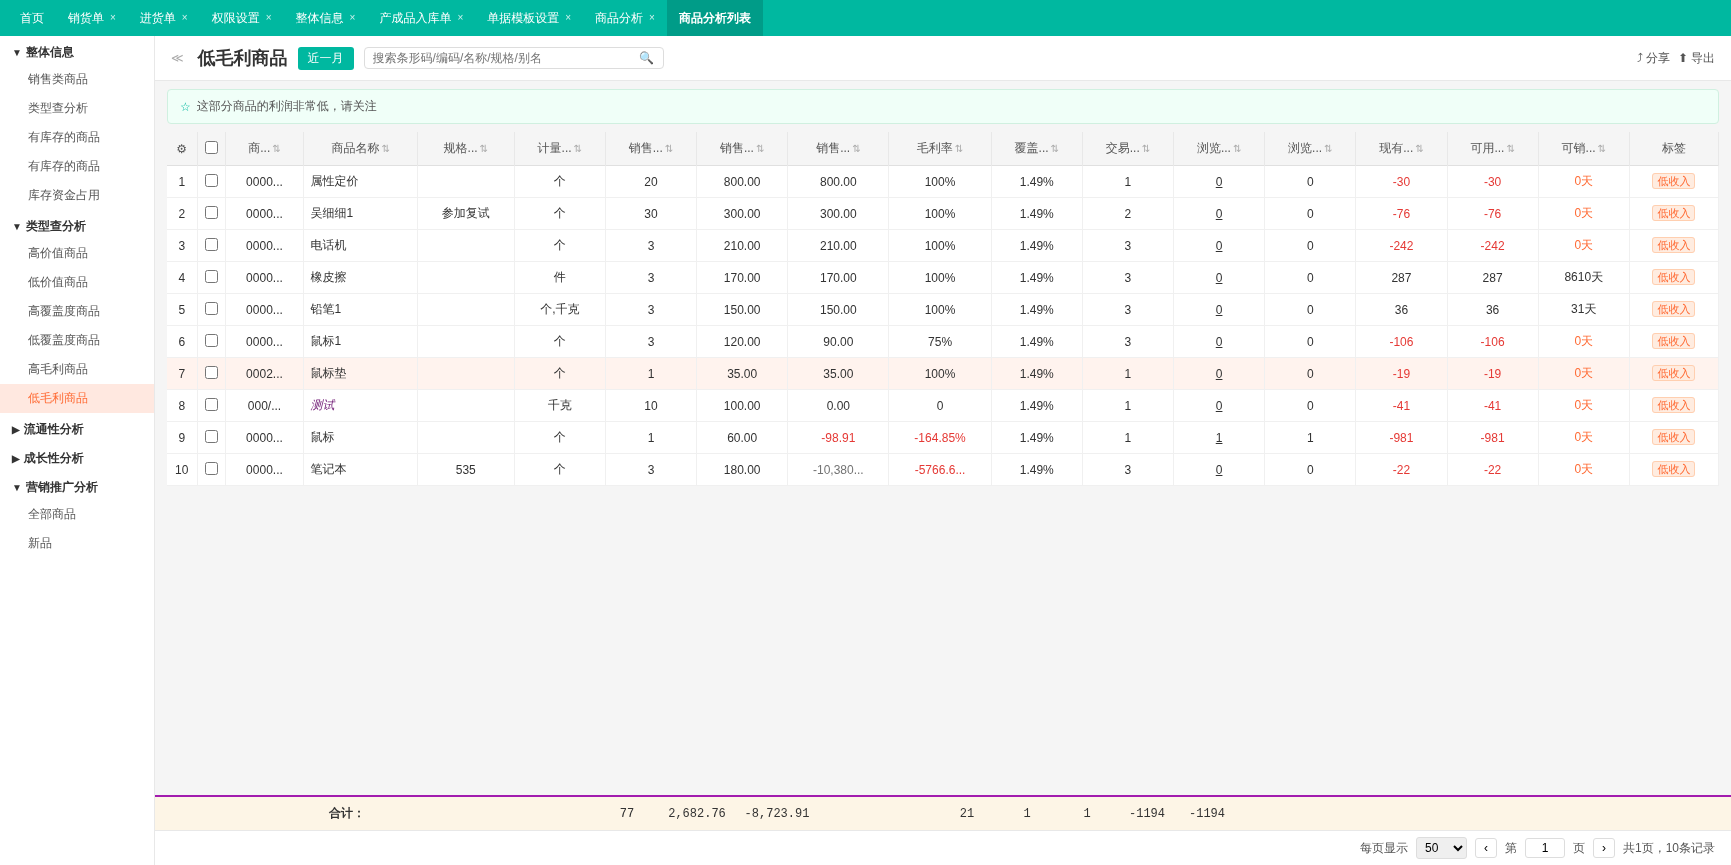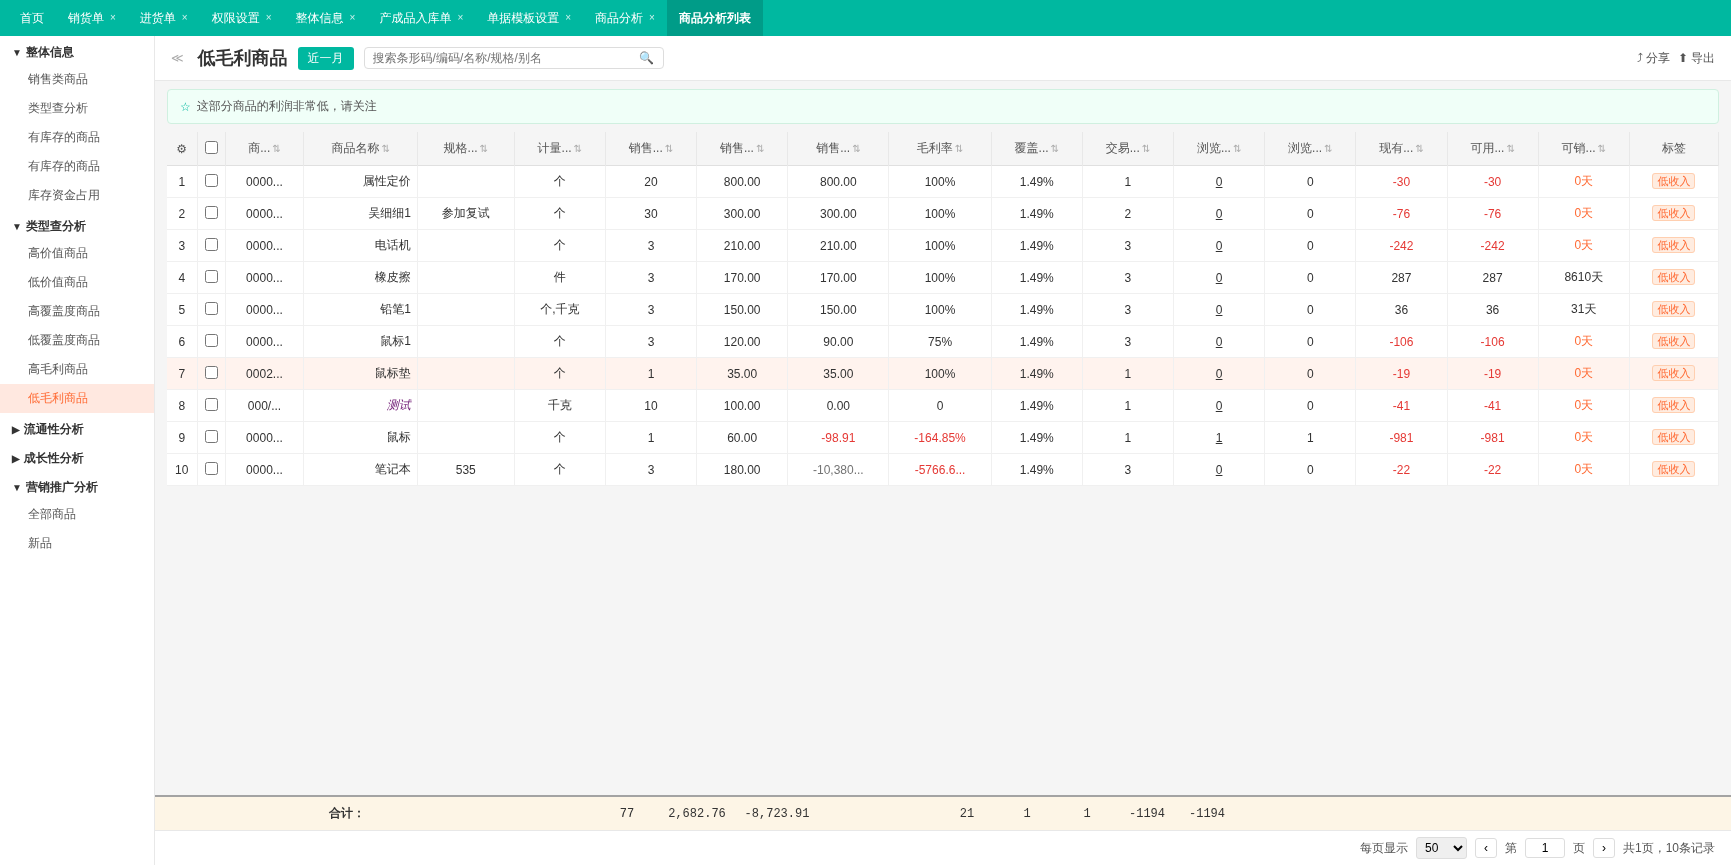--- a/index.html
+++ b/index.html
@@ -168,27 +168,27 @@
       border-bottom: 1px solid #f0f0f0;
     }
     tbody tr.highlighted { background: #fff3ee; }
     tbody td {
       padding: 7px 6px;
       text-align: center;
       color: #333;
       border-right: 1px solid #f0f0f0;
       white-space: nowrap;
     }
-    td.text-left { text-align: right; }
+    td.text-left { text-align: left; }
     td.link { color: #333; text-decoration: underline; cursor: pointer; }
 
     
     .table-footer {
       background: #fdf5e6;
-      border-top: 2px solid #a3a3a3;
+      border-top: 2px solid #a21caf;
       padding: 8px 12px;
       display: flex;
       align-items: center;
       font-size: 12px;
       color: #333;
       justify-content: flex-end;
     }
     .footer-label { width: 210px; text-align: right; padding-right: 12px; font-weight: bold; }
     .footer-cells {
       display: flex;

